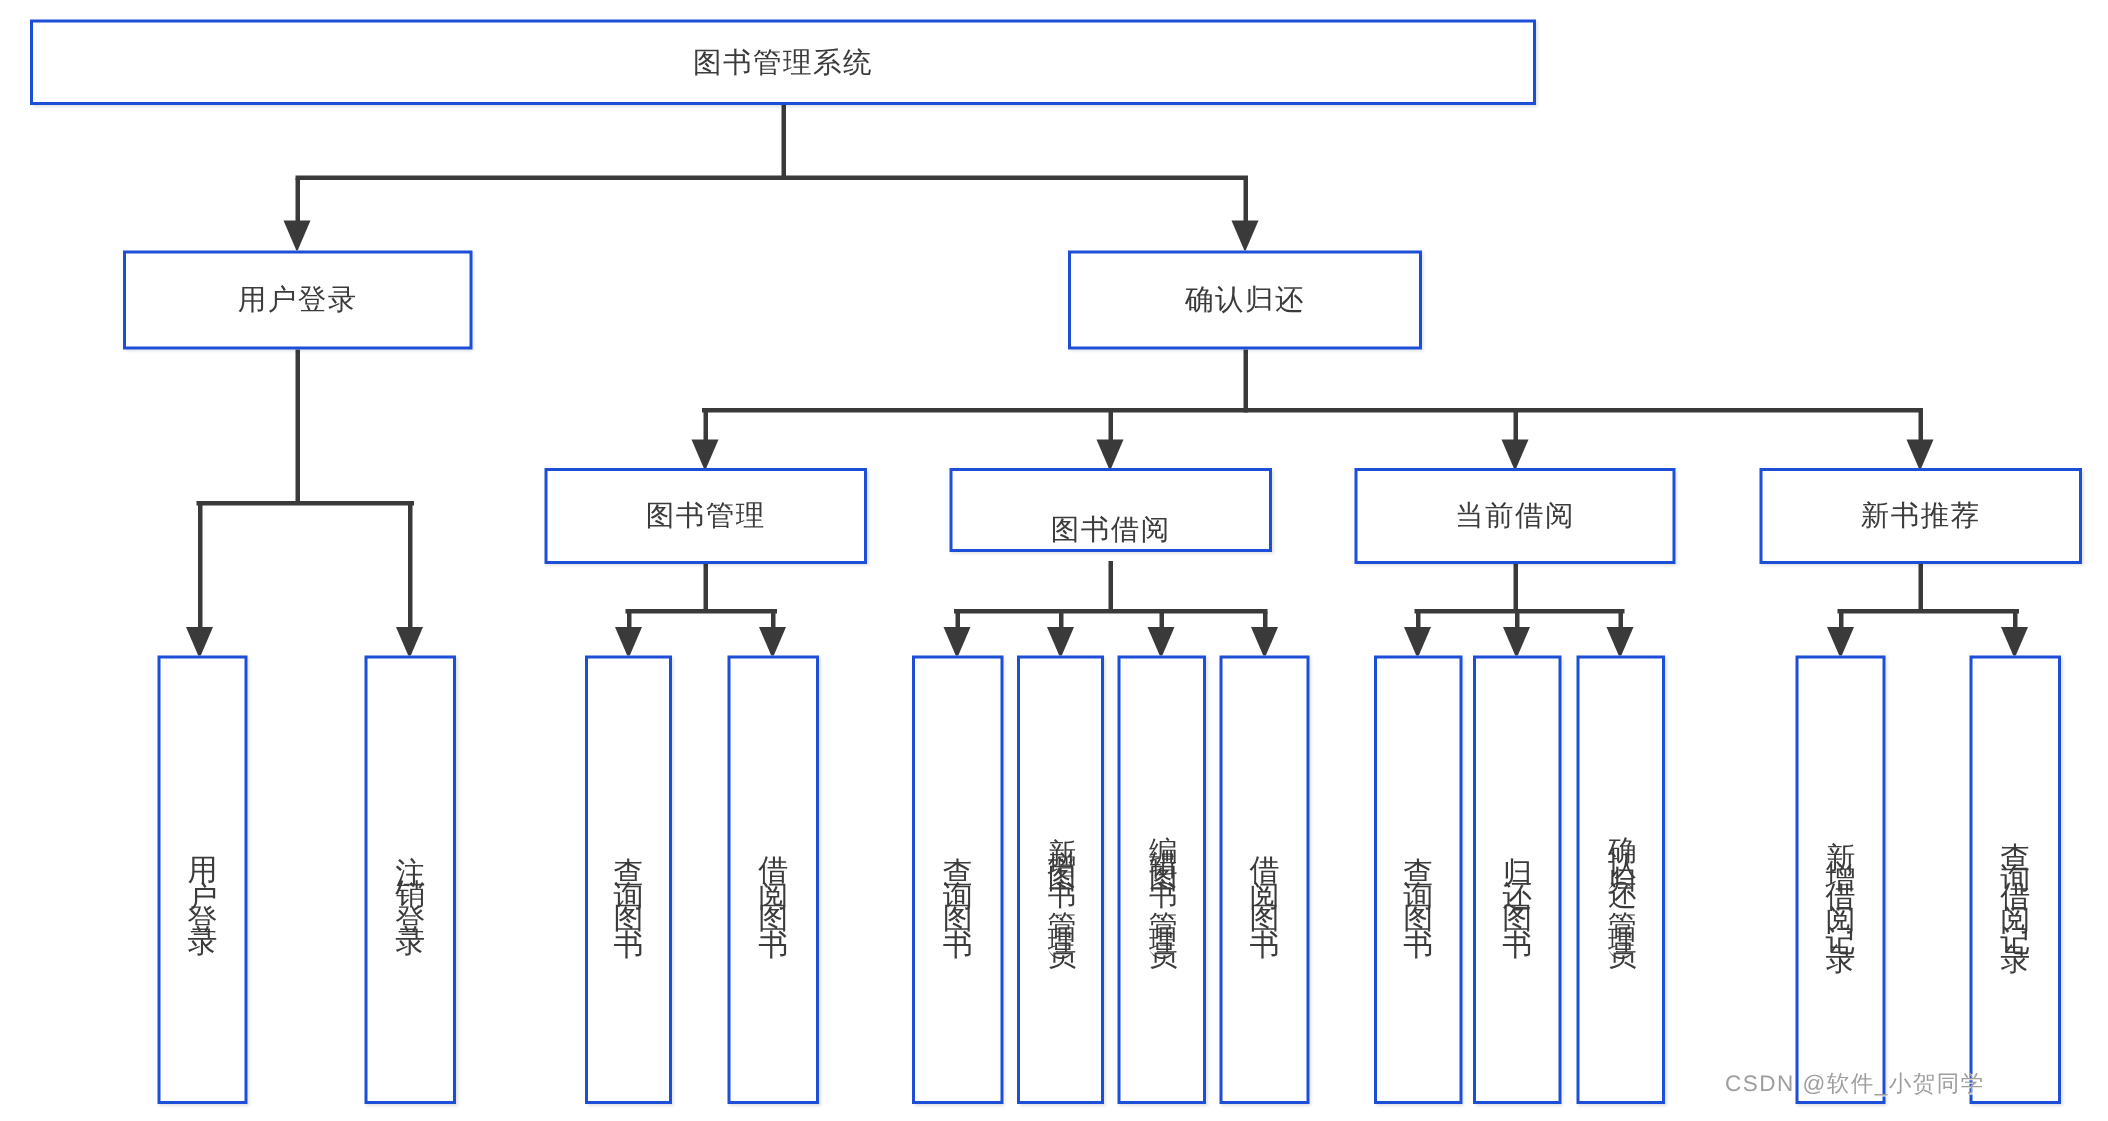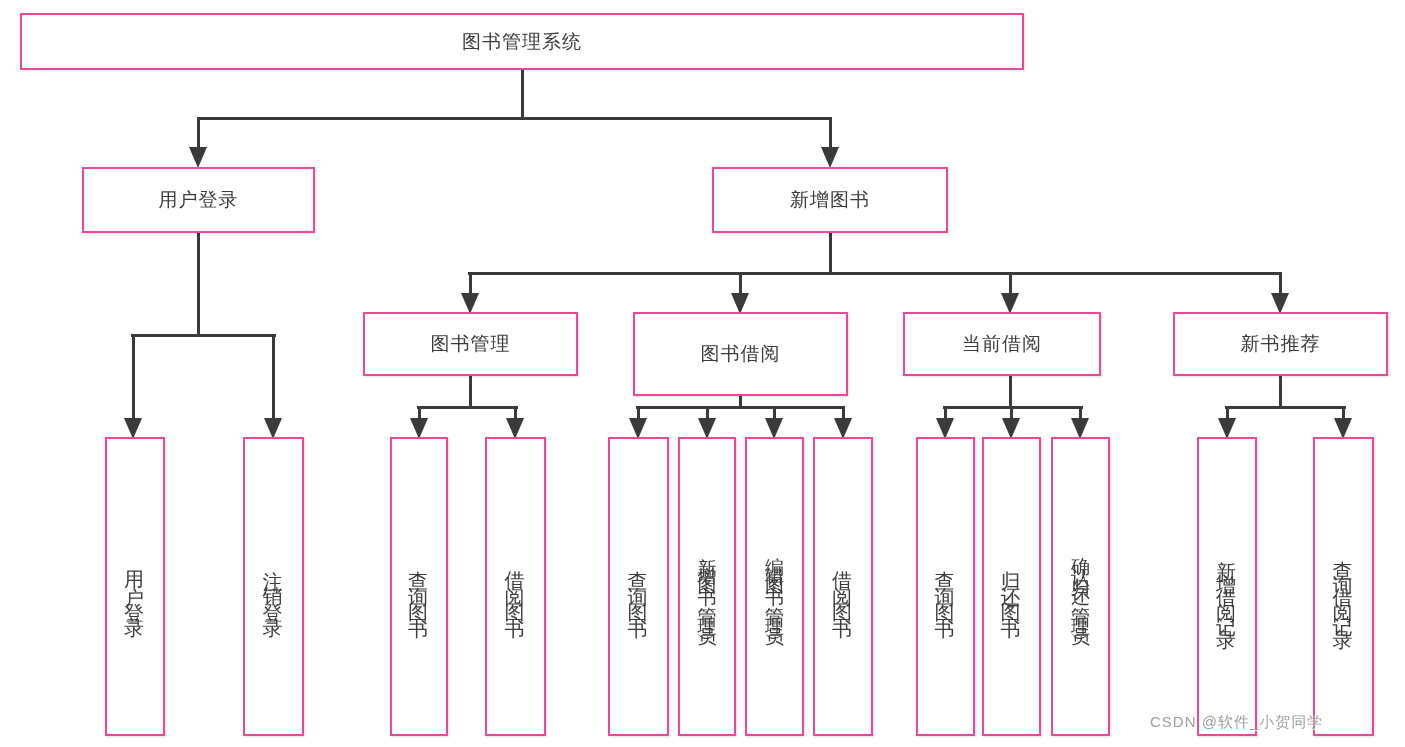--- a/index.html
+++ b/index.html
@@ -6,21 +6,21 @@
   #canvas {
     position:relative;
     width:1405px; height:747px;
     background:#ffffff;
     overflow:hidden;
     font-family:"Liberation Sans", sans-serif;
   }
   .box {
     position:absolute;
     box-sizing:border-box;
-    border:2px solid #ec4899;
+    border:2px solid #1d4ed8;
     background:#ffffff;
     display:flex;
     align-items:center;
     justify-content:center;
     color:#3b3b3b;
     box-shadow:1px 1px 2px rgba(0,0,0,0.12);
     z-index:2;
   }
   .hlabel { font-size:19px; letter-spacing:1px; white-space:nowrap; }
   .vtext  { writing-mode:vertical-rl; text-orientation:mixed; font-size:20px; }
@@ -107,30 +107,30 @@
     </div>
 
   <div class="box" style="left:20px;top:13px;width:1004px;height:57px;">
     <span class="hlabel">图书管理系统</span>
   </div>
 
   <div class="box" style="left:82px;top:167px;width:233px;height:66px;">
     <span class="hlabel">用户登录</span>
   </div>
   <div class="box" style="left:712px;top:167px;width:236px;height:66px;">
-    <span class="hlabel">新增图书</span>
+    <span class="hlabel">确认归还</span>
   </div>
 
   <div class="box" style="left:363px;top:312px;width:215px;height:64px;">
     <span class="hlabel">图书管理</span>
   </div>
-  <div class="box" style="left:633px;top:312px;width:215px;height:84px;">
+  <div class="box" style="left:633px;top:312px;width:215px;height:56px;align-items:flex-end;">
     <span class="hlabel">图书借阅</span>
   </div>
-  <div class="box" style="left:903px;top:312px;width:198px;height:64px;">
+  <div class="box" style="left:903px;top:312px;width:214px;height:64px;">
     <span class="hlabel">当前借阅</span>
   </div>
   <div class="box" style="left:1173px;top:312px;width:215px;height:64px;">
     <span class="hlabel">新书推荐</span>
   </div>
 
   <div class="box" style="left:105px;top:437px;width:60px;height:299px;">
     <span class="vtext short">用户登录</span>
   </div>
   <div class="box" style="left:243px;top:437px;width:61px;height:299px;">

